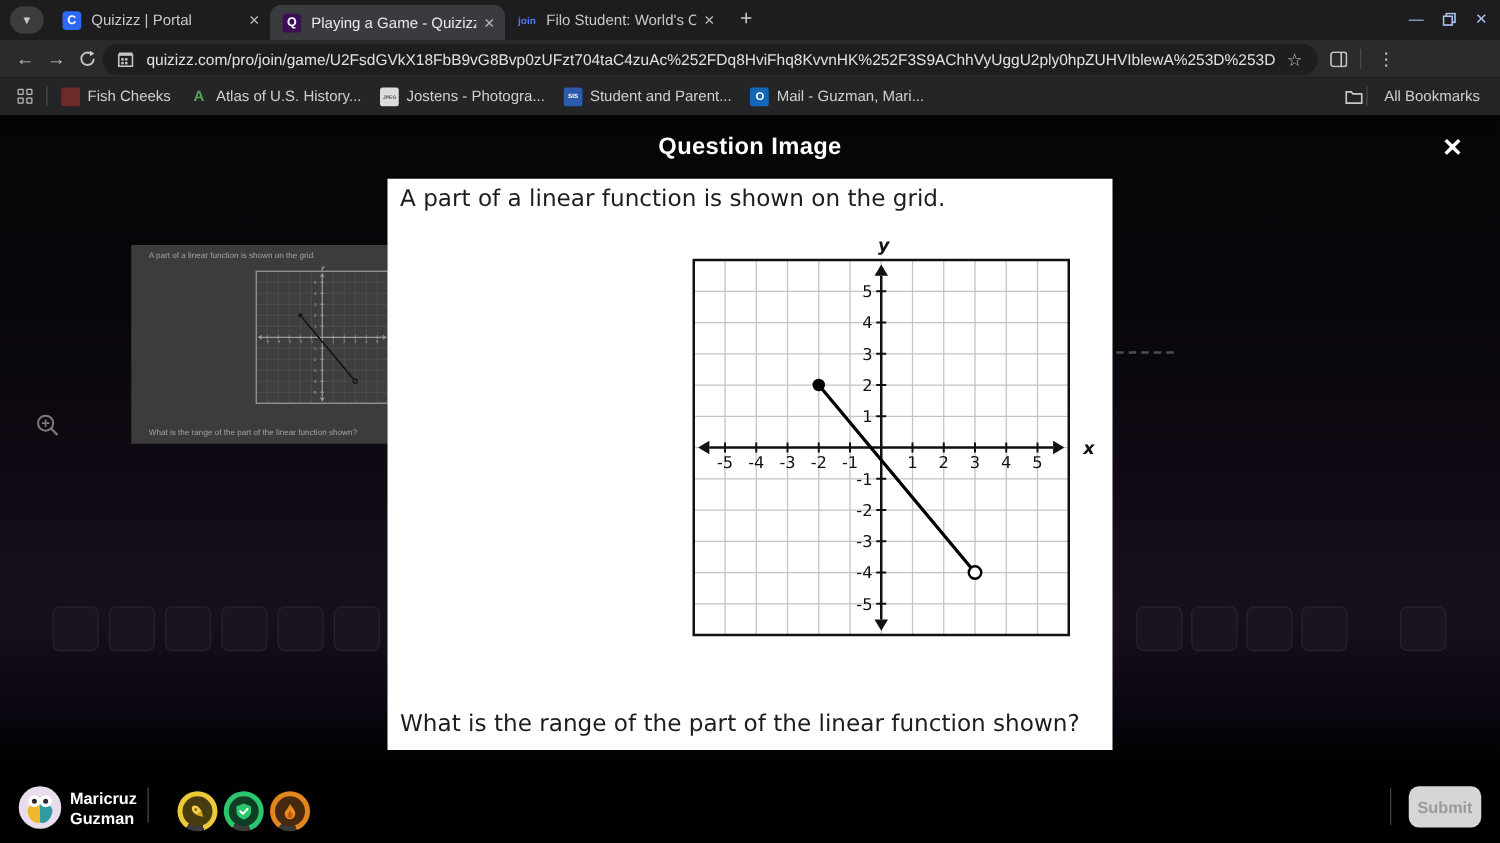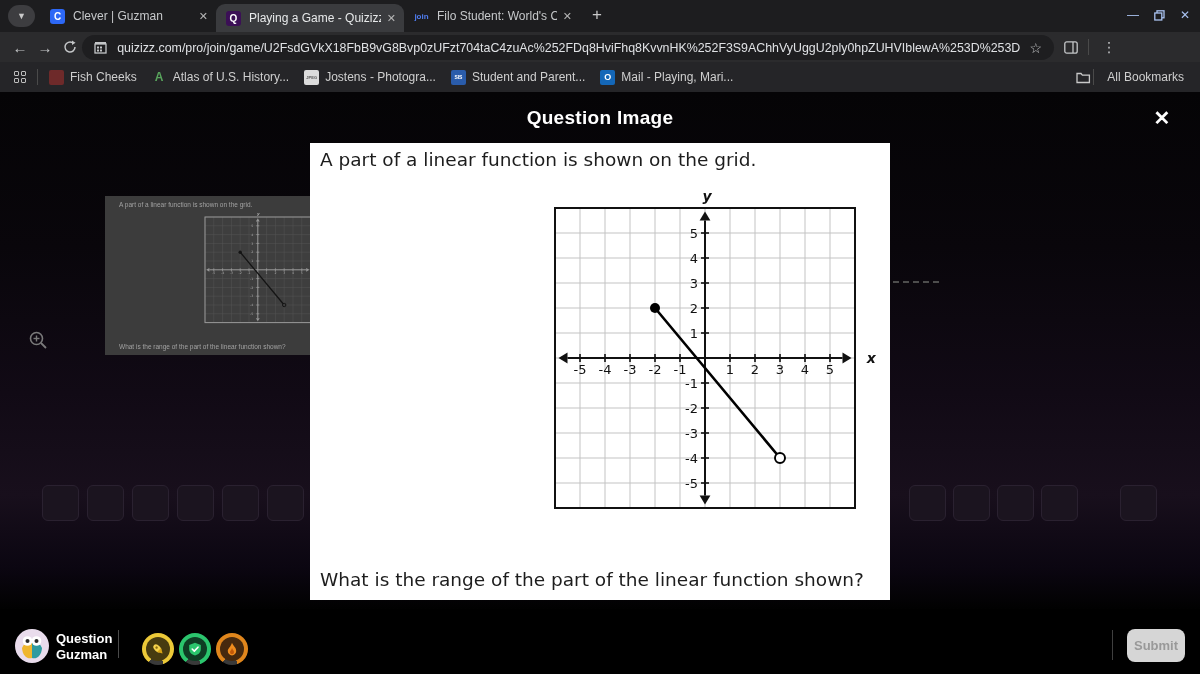--- a/index.html
+++ b/index.html
@@ -82,21 +82,21 @@
                 display:flex; align-items:center; justify-content:center; border:none; }
 </style>
 </head>
 <body>
 
 <div class="tab-strip">
   <div class="tab-search">▼</div>
   <div class="tabs" id="tabs">
       <div class="tab">
         <span class="favicon" style="background: rgb(45, 104, 246); color: rgb(255, 255, 255); font-size: 10px;">C</span>
-        <span class="tab-title">Clever | Guzman</span>
+        <span class="tab-title">Quizizz | Portal</span>
         <span class="tab-close">✕</span>
       </div>
       <div class="tab active">
         <span class="favicon" style="background: rgb(59, 15, 86); color: rgb(255, 255, 255); font-size: 10px;">Q</span>
         <span class="tab-title">Playing a Game - Quizizz</span>
         <span class="tab-close">✕</span>
       </div>
       <div class="tab">
         <span class="favicon" style="background: transparent; color: rgb(79, 124, 240); font-size: 8px;">join</span>
         <span class="tab-title">Filo Student: World's Only Live</span>
@@ -167,21 +167,21 @@
       <div class="bm-item">
         <span class="bm-ic" style="background: rgb(220, 220, 220); color: rgb(85, 85, 85); font-size: 4px;">JPEG</span>
         <span>Jostens - Photogra...</span>
       </div>
       <div class="bm-item">
         <span class="bm-ic" style="background: rgb(42, 92, 171); color: rgb(255, 255, 255); font-size: 5px;">SIS</span>
         <span>Student and Parent...</span>
       </div>
       <div class="bm-item">
         <span class="bm-ic" style="background: rgb(20, 103, 184); color: rgb(255, 255, 255); font-size: 9px;">O</span>
-        <span>Mail - Playing, Mari...</span>
+        <span>Mail - Guzman, Mari...</span>
       </div>
     </div>
   <div class="all-bm-sep"></div>
   <div class="all-bookmarks">
     <svg width="15" height="13" viewBox="0 0 15 13">
       <path d="M1 2.5 h4 l1.4 1.6 h7 v7.4 h-12.4 Z" fill="none" stroke="#c9c9c9" stroke-width="1.3"></path>
     </svg>
     <span>All Bookmarks</span>
   </div>
 </div>
@@ -392,21 +392,21 @@
       <circle cx="18" cy="18" r="17" fill="#e9dcec"></circle>
       <path d="M8 20 a8 11 0 0 0 10 10 V15 a8 8 0 0 0 -10 5 Z" fill="#efb62e"></path>
       <path d="M28 20 a8 11 0 0 1 -10 10 V15 a8 8 0 0 1 10 5 Z" fill="#2f9ba0"></path>
       <circle cx="13.5" cy="13" r="4.8" fill="#ffffff"></circle>
         <circle cx="22.5" cy="13" r="4.8" fill="#ffffff"></circle>
       <circle cx="13.5" cy="13" r="2" fill="#2b2b2b"></circle>
         <circle cx="22.5" cy="13" r="2" fill="#2b2b2b"></circle>
     </svg>
   </div>
   <div class="player-name">
-    <div>Question</div>
+    <div>Maricruz</div>
     <div>Guzman</div>
   </div>
   <div class="vsep" style="left:118px;top:538px;height:28px;"></div>
   <div id="powerups">
       <div class="powerup" style="left: 142px; background: conic-gradient(from 215deg, rgb(236, 201, 56) 0deg, rgb(236, 201, 56) 305deg, rgb(58, 58, 58) 305deg, rgb(58, 58, 58) 360deg);">
         <div class="pu-inner" style="background: rgb(71, 59, 16);">
           <svg width="14" height="14" viewBox="0 0 14 14">
             <g transform="rotate(-45 7 7)">
               <ellipse cx="7" cy="6" rx="3" ry="4.6" fill="#f5d14b"></ellipse>
               <path d="M4.2 8.5 L7 13.5 L9.8 8.5 Z" fill="#d9a514"></path>

